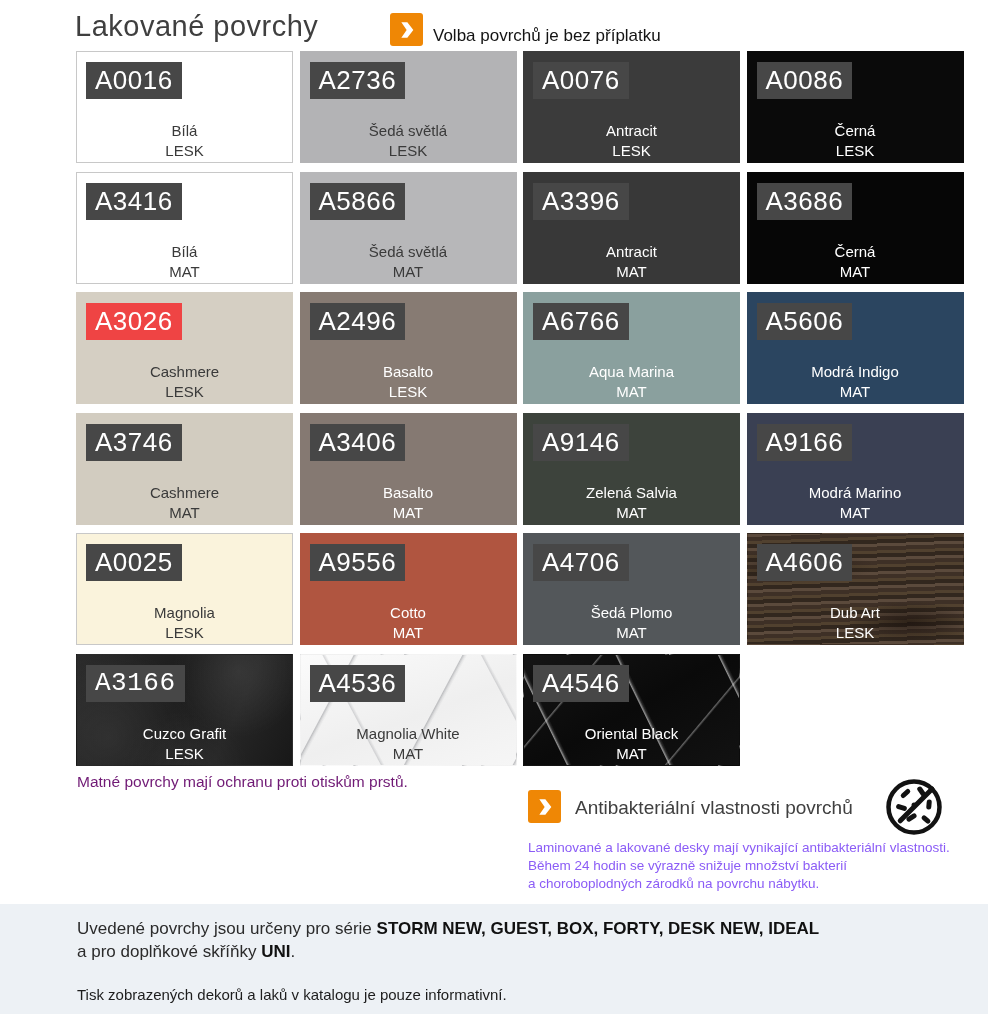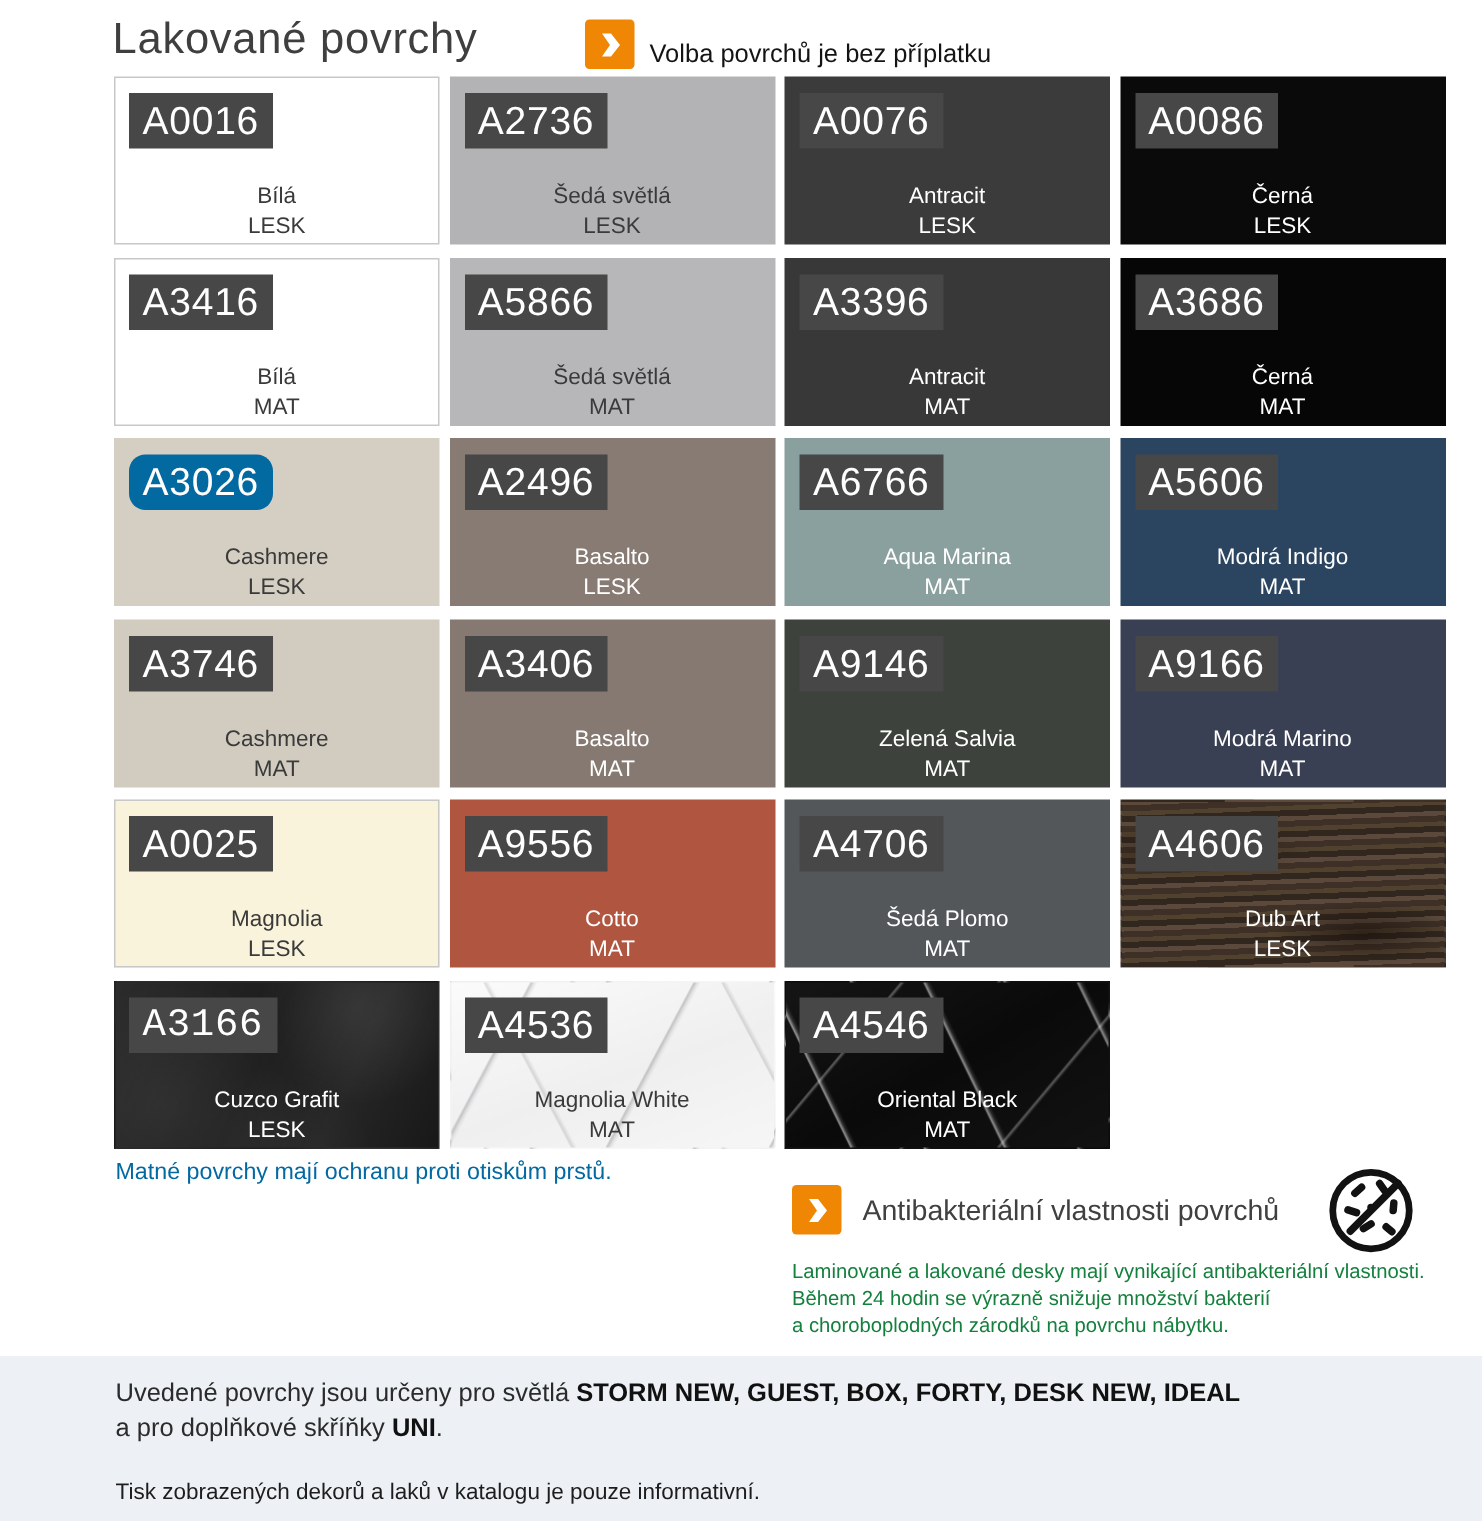--- a/index.html
+++ b/index.html
@@ -92,37 +92,37 @@
     background:
       repeating-linear-gradient(64deg, transparent 0px, transparent 38px, rgba(255,255,255,0.55) 39px, rgba(255,255,255,0.12) 41px, transparent 43px, transparent 92px),
       repeating-linear-gradient(130deg, transparent 0px, transparent 58px, rgba(255,255,255,0.35) 59px, transparent 61px, transparent 120px),
       linear-gradient(150deg, #151515 0%, #0a0a0a 50%, #121212 100%);
   }
 
   .fingerprint-note {
     position: absolute;
     left: 77px; top: 773px;
     font-size: 15.5px;
-    color: #0369a1;
+    color: #701a75;
   }
 
   .antibact-icon { position: absolute; left: 528px; top: 790px; }
   .antibact-heading {
     position: absolute;
     left: 575px; top: 797px;
     font-size: 19px;
     color: #404040;
   }
   .bacteria-icon { position: absolute; left: 884px; top: 777px; }
   .antibact-text {
     position: absolute;
     left: 528px; top: 839px;
     font-size: 13.5px;
     line-height: 18px;
-    color: #15803d;
+    color: #8b5cf6;
   }
 
   .footer-band {
     position: absolute;
     left: 0; top: 904px;
     width: 988px; height: 110px;
     background: #edf1f5;
   }
   .footer-series {
     position: absolute;
@@ -215,21 +215,21 @@
 
     <div class="tile txt-light" style="background: rgb(6, 6, 6);">
       <span class="code" style="background: rgb(71, 71, 71);">A3686</span>
       <div class="labels">
         <div class="name">Černá</div>
         <div class="finish">MAT</div>
       </div>
     </div>
 
     <div class="tile txt-dark" style="background: rgb(213, 207, 195);">
-      <span class="code" style="background: #0369a1; border-radius: 11px;">A3026</span>
+      <span class="code" style="background: #ef4444;">A3026</span>
       <div class="labels">
         <div class="name">Cashmere</div>
         <div class="finish">LESK</div>
       </div>
     </div>
 
     <div class="tile txt-light" style="background: rgb(135, 123, 115);">
       <span class="code" style="background: rgb(71, 71, 71);">A2496</span>
       <div class="labels">
         <div class="name">Basalto</div>
@@ -368,19 +368,19 @@
   </span>
 
   <div class="antibact-text">
     <div>Laminované a lakované desky mají vynikající antibakteriální vlastnosti.</div>
     <div>Během 24 hodin se výrazně snižuje množství bakterií</div>
     <div>a choroboplodných zárodků na povrchu nábytku.</div>
   </div>
 
   <div class="footer-band" style="background: rgb(237, 241, 245);">
     <div class="footer-series">
-      <div><span>Uvedené povrchy jsou určeny pro světlá </span><b>STORM NEW, GUEST, BOX, FORTY, DESK NEW, IDEAL</b></div>
+      <div><span>Uvedené povrchy jsou určeny pro série </span><b>STORM NEW, GUEST, BOX, FORTY, DESK NEW, IDEAL</b></div>
       <div><span>a pro doplňkové skříňky </span><b>UNI</b><span>.</span></div>
     </div>
     <div class="footer-note">Tisk zobrazených dekorů a laků v katalogu je pouze informativní.</div>
   </div>
 
 </div>
 
 </body></html>

